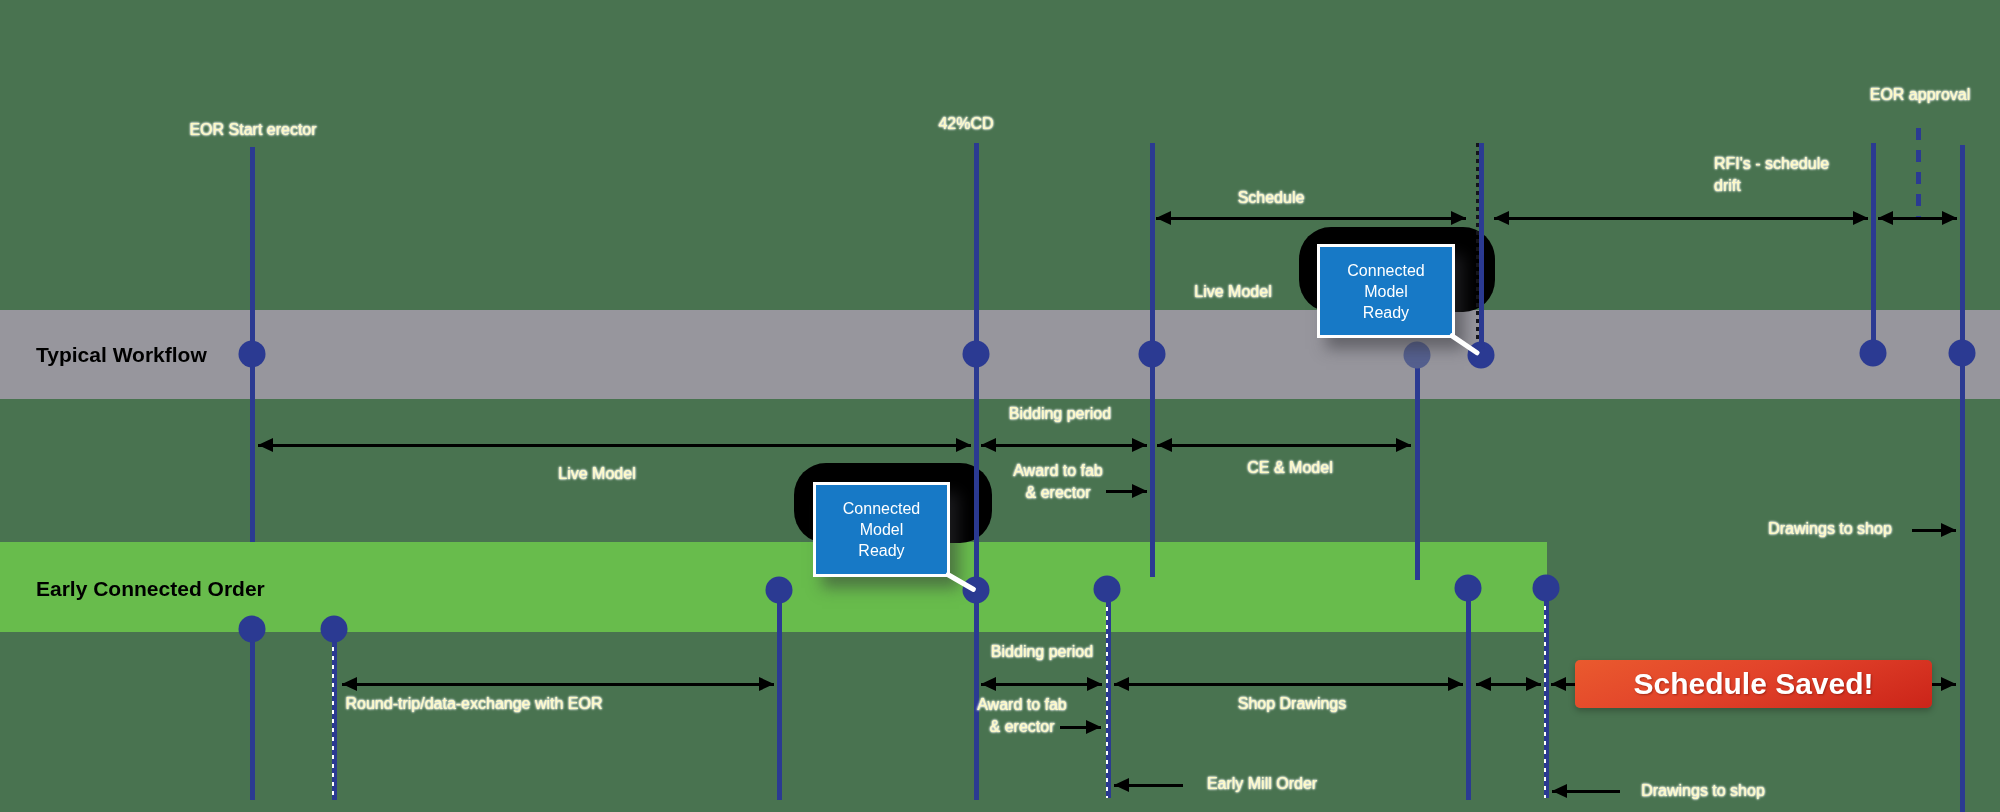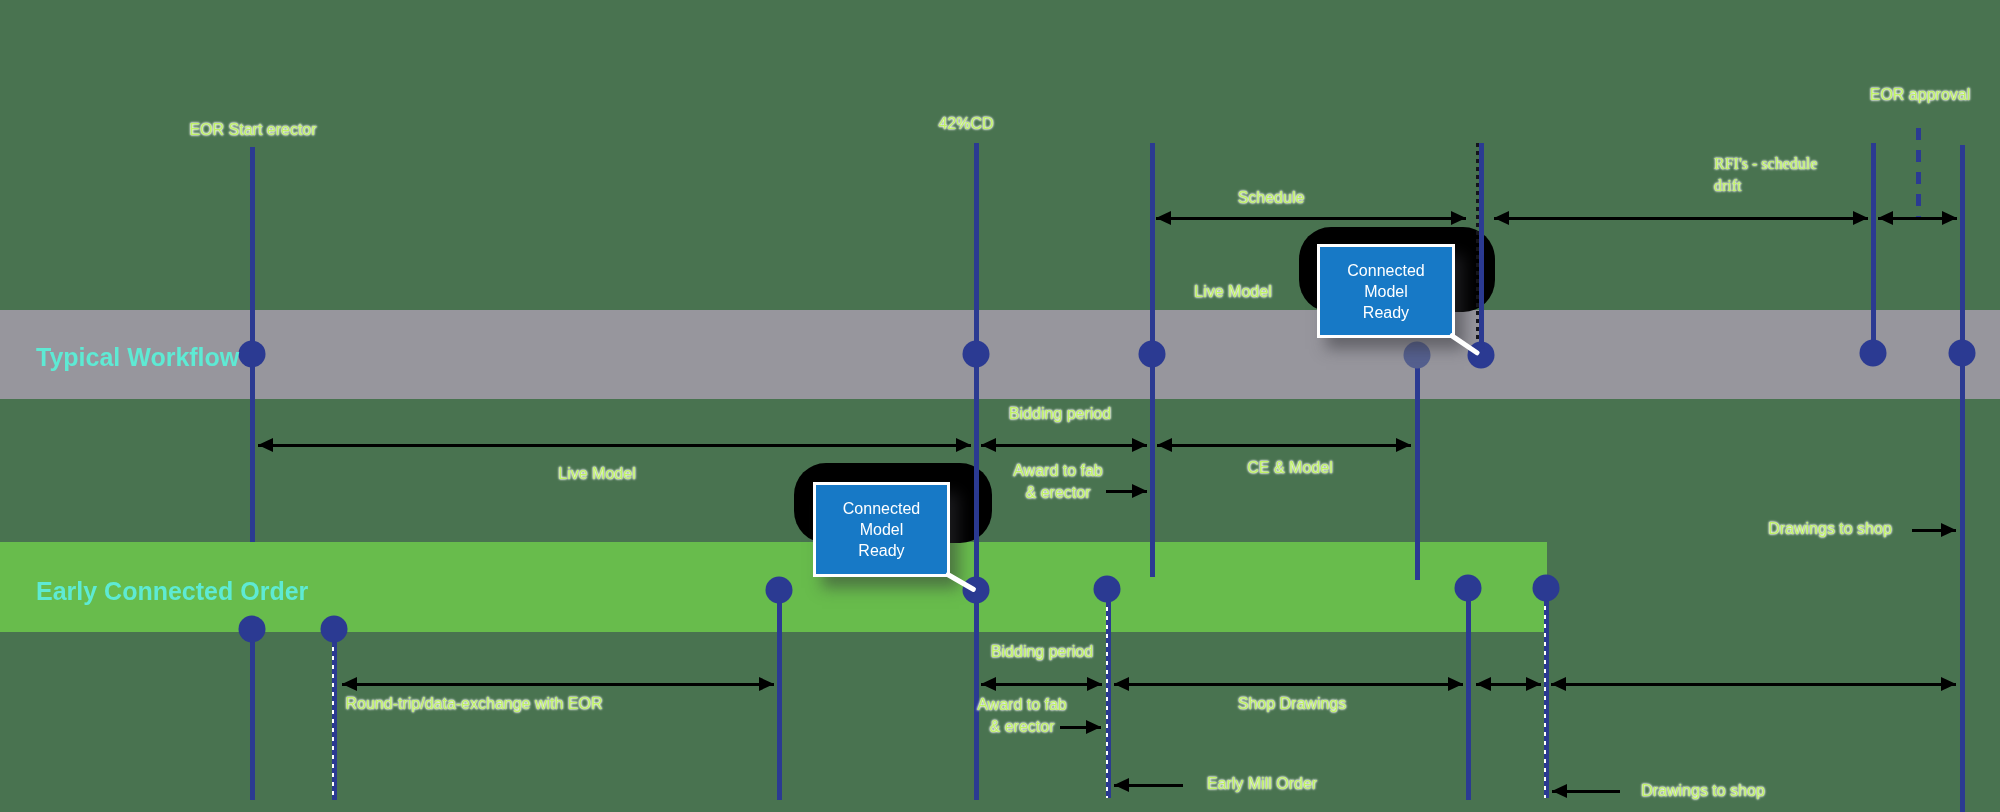--- a/index.html
+++ b/index.html
@@ -1,34 +1,34 @@
 <!DOCTYPE html>
 <html><head>
 <meta charset="utf-8">
 <style>
   html,body{margin:0;padding:0;background:#497350;}
   #stage{position:relative;width:2000px;height:812px;background:#497350;overflow:hidden;
          font-family:"Liberation Sans",sans-serif;}
   .band{position:absolute;left:0;z-index:1;}
-  .band-label{position:absolute;z-index:6;color:#5eead4;font-weight:bold;font-size:25px;white-space:nowrap;}
+  .band-label{position:absolute;z-index:6;color:#000000;font-weight:bold;font-size:21px;white-space:nowrap;}
   .vline{position:absolute;background:#2b3a92;z-index:3;}
   .vline .dotover{position:absolute;left:0;top:0;width:2px;height:100%;
       background:repeating-linear-gradient(180deg,#fff 0 4px,rgba(255,255,255,0) 4px 9px);}
   .vline-dashed{position:absolute;z-index:3;
       background:repeating-linear-gradient(180deg,#2b3a92 0 12px,rgba(0,0,0,0) 12px 22px);}
   .vline-dotted-black{position:absolute;z-index:3;
       background:repeating-linear-gradient(180deg,#15151c 0 4px,rgba(0,0,0,0) 4px 8px);}
   .dot{position:absolute;width:27px;height:27px;border-radius:50%;background:#2b3a92;z-index:5;
        transform:translate(-50%,-50%);}
   .dot.muted{background:#55608f;}
   .harrow{position:absolute;height:3px;background:#000;z-index:4;}
   .ah{position:absolute;width:0;height:0;top:-6px;}
   .ah.r{right:0;border-left:15px solid #000;border-top:7px solid transparent;border-bottom:7px solid transparent;}
   .ah.l{left:0;border-right:15px solid #000;border-top:7px solid transparent;border-bottom:7px solid transparent;}
-  .lbl{position:absolute;z-index:6;color:#bef264;font-size:16px;white-space:nowrap;
+  .lbl{position:absolute;z-index:6;color:#fef9c3;font-size:16px;white-space:nowrap;
        text-shadow:0 0 2px #fff,0 0 2px #fff,0 0 3px #fff;}
   .lbl.ctr{transform:translateX(-50%);text-align:center;}
   .blob{position:absolute;background:#000;border-radius:32px;z-index:2;}
   .callout{position:absolute;background:#1779c6;border:3px solid #fff;z-index:7;
            box-shadow:9px 11px 14px rgba(50,50,55,.5);box-sizing:border-box;}
   .callout-text{width:100%;height:100%;display:flex;align-items:center;justify-content:center;
            text-align:center;color:#fff;font-size:16px;line-height:21px;white-space:pre-line;}
   .pointer{position:absolute;height:5px;background:#fff;border-radius:2px;z-index:8;
            transform-origin:left center;}
   .banner{position:absolute;left:1575px;top:660px;width:357px;height:48px;z-index:6;
@@ -145,21 +145,21 @@
       <div class="harrow" style="left: 1552px; top: 789.5px; width: 68px;">
         <div class="ah l"></div>
       </div>
     </div>
 
   <div class="lbl ctr" style="left:253px;top:121px;">EOR Start erector</div>
   <div class="lbl ctr" style="left:966px;top:115px;">42%CD</div>
   <div class="lbl ctr" style="left:1920px;top:86px;">EOR approval</div>
   <div class="lbl ctr" style="left:1271px;top:189px;">Schedule</div>
 
-  <div class="lbl two-line" style="left:1714px;top:153px;font-family:Liberation Serif, serif;">
+  <div class="lbl two-line" style="left:1714px;top:153px;">
     <div>RFI's - schedule</div>
     <div>drift</div>
   </div>
 
   <div class="lbl ctr" style="left:1233px;top:283px;">Live Model</div>
   <div class="lbl ctr" style="left:597px;top:465px;">Live Model</div>
   <div class="lbl ctr" style="left:1060px;top:405px;">Bidding period</div>
 
   <div class="lbl ctr two-line" style="left:1058px;top:460px;">
     <div>Award to fab</div>
@@ -189,14 +189,17 @@
   <div class="pointer" style="left:946px;top:571px;width:34px;transform:rotate(30deg);"></div>
 
   <div class="blob" style="left:1299px;top:227px;width:196px;height:85px;"></div>
   <div class="callout" style="left:1317px;top:244px;width:138px;height:94px;">
     <div class="callout-text">Connected
 Model
 Ready</div>
   </div>
   <div class="pointer" style="left:1450px;top:332px;width:35px;transform:rotate(34deg);"></div>
 
+  <div class="banner">
+    <span>Schedule Saved!</span>
+  </div>
 
 </div>
 
 </body></html>

